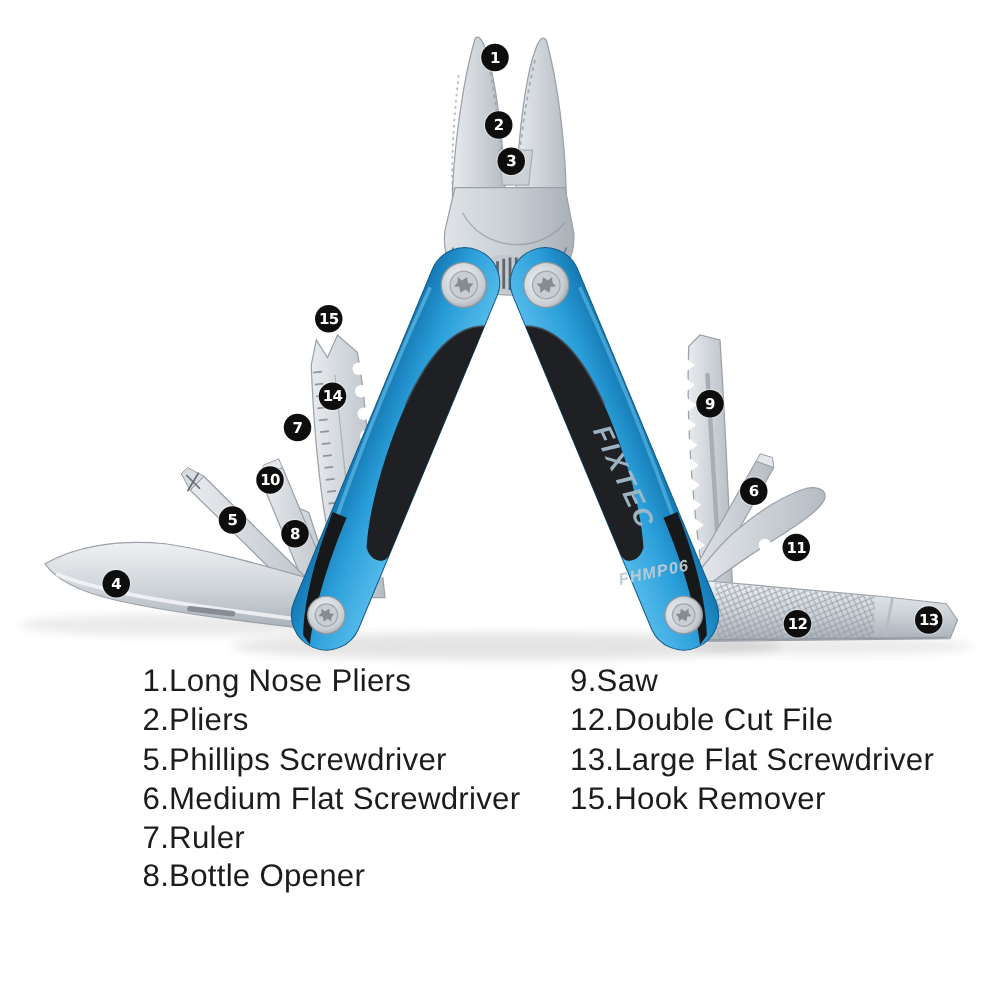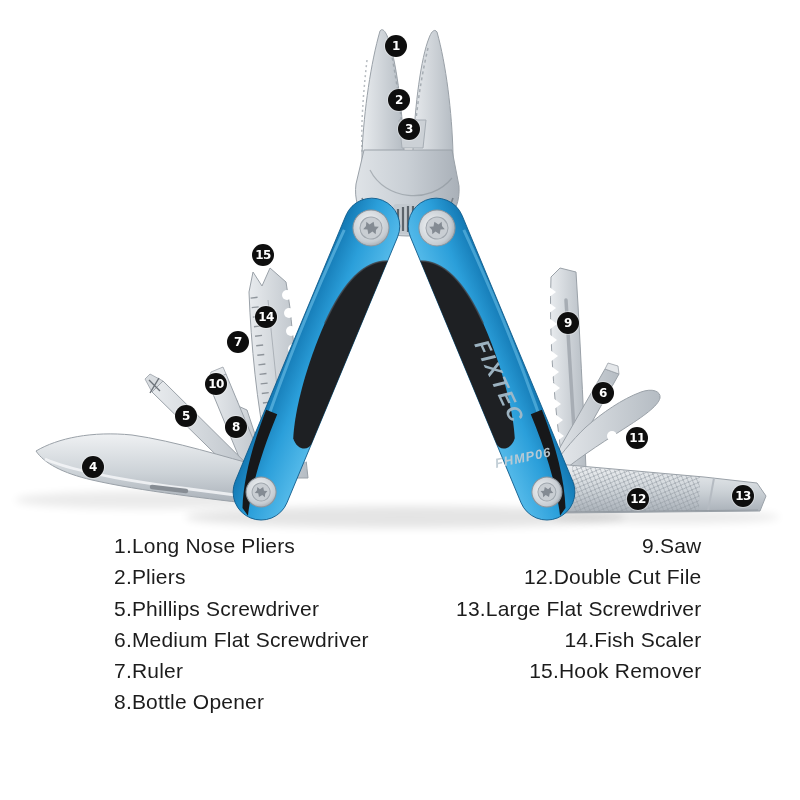--- a/index.html
+++ b/index.html
@@ -14,25 +14,25 @@
     position:absolute;width:22px;height:22px;border-radius:50%;
     background:#0e0e0e;color:#ffffff;
     font-family:"DejaVu Sans","Liberation Sans",sans-serif;
     font-weight:bold;font-size:12px;line-height:22px;text-align:center;
     transform:translate(-50%,-50%);
     letter-spacing:-0.5px;
     box-shadow:0 0 0 1px rgba(255,255,255,0.35);
   }
   .legend{
     position:absolute;margin:0;padding:0;list-style:none;
-    font-size:21px;font-weight:500;color:#1c1c1c;letter-spacing:0.2px;
+    font-size:25px;font-weight:500;color:#1c1c1c;letter-spacing:0.2px;
   }
   .legend li{line-height:31.3px;white-space:nowrap;}
   #legend-left{left:114px;top:530px;}
-  #legend-right{left:456px;top:530px;text-align:right;}
+  #legend-right{left:456px;top:530px;}
   .brand-text{
     font-family:"Liberation Sans",sans-serif;
     font-style:italic;font-weight:bold;
   }
 </style>
 </head>
 <body>
 
 <div class="stage">
 
@@ -242,17 +242,16 @@
     <li>5.Phillips Screwdriver</li>
     <li>6.Medium Flat Screwdriver</li>
     <li>7.Ruler</li>
     <li>8.Bottle Opener</li>
   </ul>
 
   <ul class="legend" id="legend-right">
     <li>9.Saw</li>
     <li>12.Double Cut File</li>
     <li>13.Large Flat Screwdriver</li>
-    <li>14.Fish Scaler</li>
     <li>15.Hook Remover</li>
   </ul>
 
 </div>
 
 </body></html>

